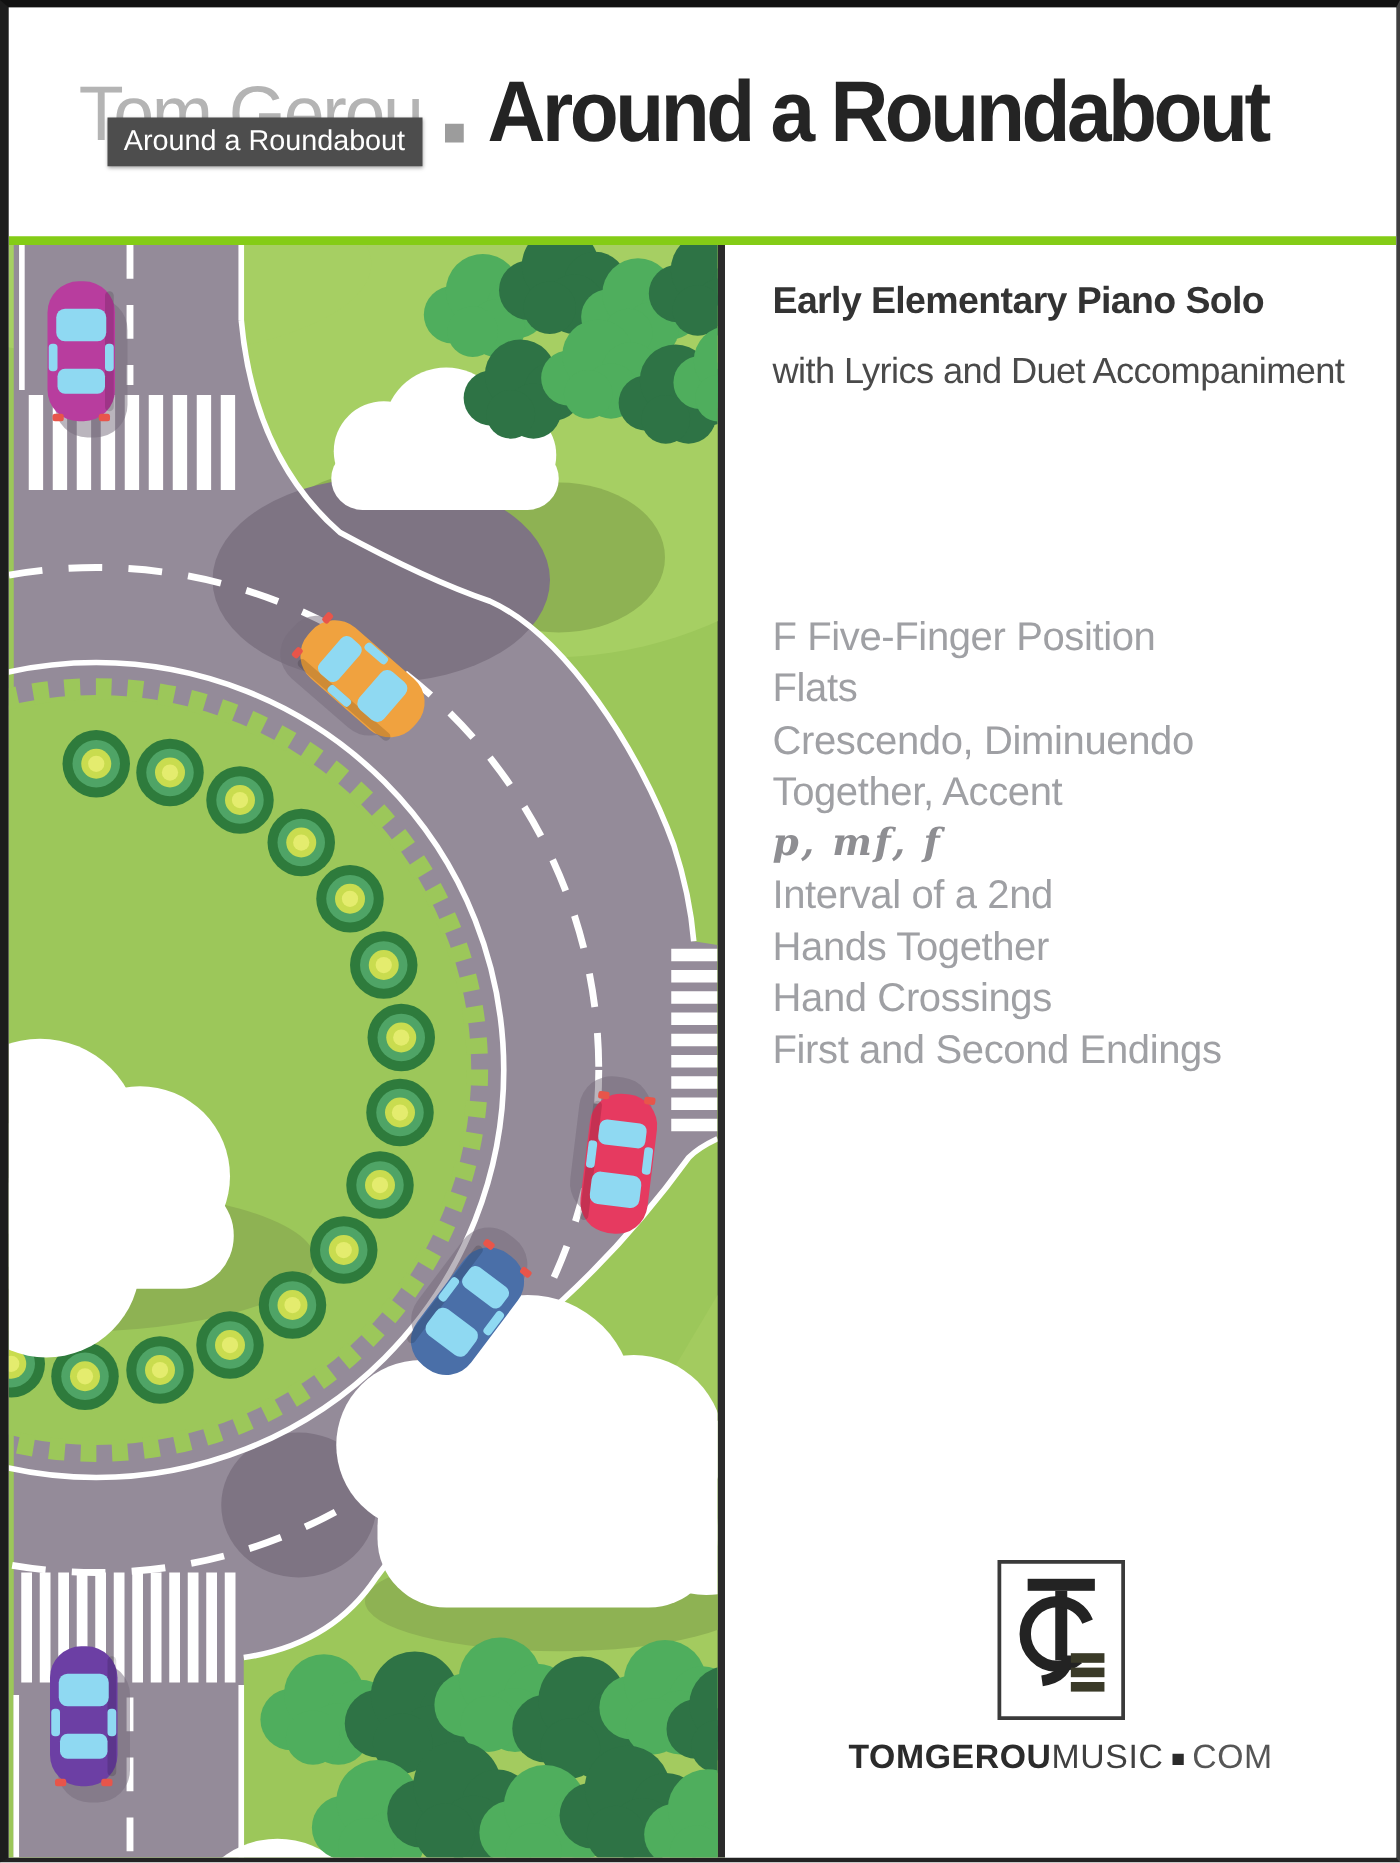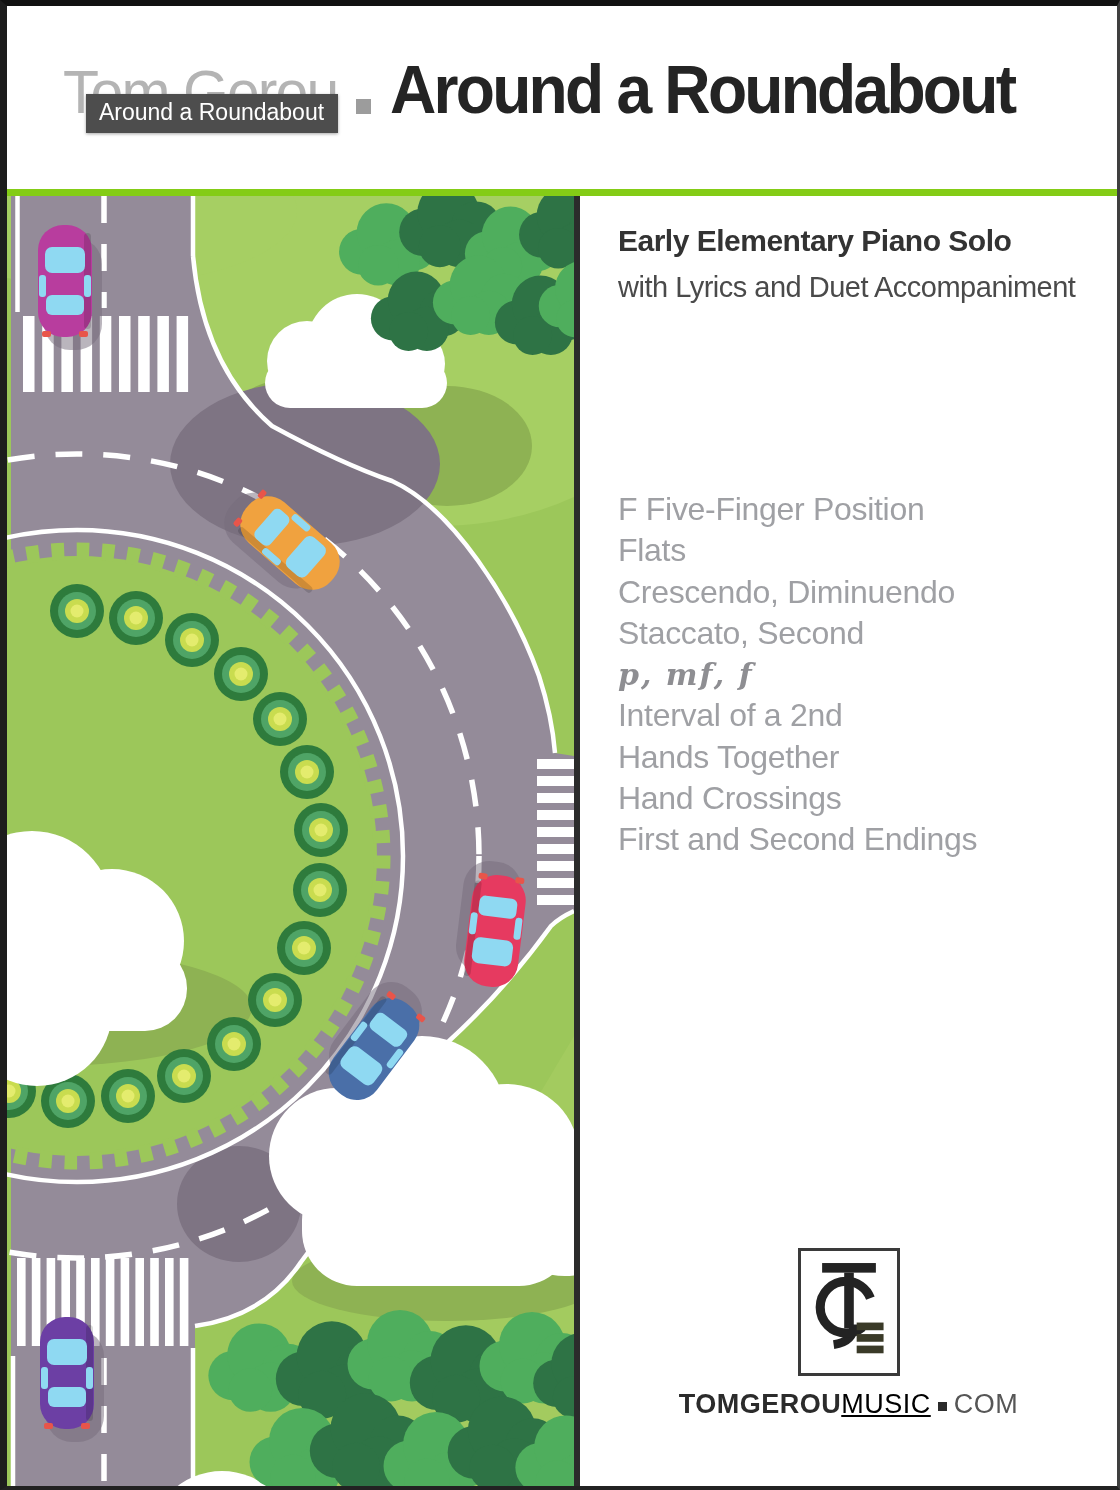--- a/index.html
+++ b/index.html
@@ -16,30 +16,30 @@
   .sep-square{position:absolute;left:349px;top:93px;width:15px;height:15px;background:#9c9c9c;}
   .big-title{position:absolute;left:383px;top:44px;font-size:69px;font-weight:bold;color:#242424;
              letter-spacing:-3px;transform:scaleX(.93);transform-origin:left top;white-space:nowrap;}
   
   .content{display:flex;height:1292px;}
   .art{width:567px;height:1290px;border-right:6px solid #2b2b2b;flex:none;background:#9CC75A;}
   .art svg{display:block;}
   .info{position:relative;flex:1;background:#fff;}
   .info-head{position:absolute;left:38px;top:28px;}
   .info-head h1{margin:0;font-size:30px;line-height:34px;font-weight:bold;color:#333;letter-spacing:-.5px;}
-  .info-head h2{margin:13px 0 0 0;font-size:29px;line-height:33px;font-weight:400;color:#4a4a4a;letter-spacing:-.5px;}
+  .info-head h2{margin:23px 0 0 0;font-size:29px;line-height:33px;font-weight:400;color:#4a4a4a;letter-spacing:-.5px;}
   .features{position:absolute;left:38px;top:293px;margin:0;padding:0;}
   .features li{list-style:none;font-size:32px;line-height:41.3px;color:#9FA0A4;letter-spacing:-.3px;}
   .features li.dynamics{font-family:"DejaVu Serif",serif;font-style:italic;font-weight:bold;
                         font-size:30px;color:#8e8e92;letter-spacing:2px;}
   .brand{position:absolute;left:0;right:0;top:1052px;text-align:center;}
   .logo-box{display:inline-block;width:96px;height:122px;border:3px solid #3a3a3a;background:#fff;}
   .wordmark{margin-top:12px;font-size:27px;letter-spacing:.5px;white-space:nowrap;}
   .wm-bold{font-weight:bold;color:#2b2b2b;}
-  .wm-light{font-weight:400;color:#000000;text-decoration:underline;}
+  .wm-light{font-weight:400;color:#404040;}
   .wm-dot{display:inline-block;width:9px;height:9px;background:#2b2b2b;margin:0 7px 2px 7px;}
   .wm-tld{font-weight:400;color:#565656;}
 </style>
 </head>
 <body>
 
 <div class="page">
 
   <div class="hdr">
     <div class="author">Tom Gerou</div>
@@ -238,21 +238,21 @@
     <div class="info">
       <div class="info-head">
         <h1>Early Elementary Piano Solo</h1>
         <h2>with Lyrics and Duet Accompaniment</h2>
       </div>
 
       <ul class="features">
           <li class="plain">F Five-Finger Position</li>
           <li class="plain">Flats</li>
           <li class="plain">Crescendo, Diminuendo</li>
-          <li class="plain">Staccato, Second</li>
+          <li class="plain">Together, Accent</li>
           <li class="dynamics">p, mf, f</li>
           <li class="plain">Interval of a 2nd</li>
           <li class="plain">Hands Together</li>
           <li class="plain">Hand Crossings</li>
           <li class="plain">First and Second Endings</li>
         </ul>
 
       <div class="brand">
         <div class="logo-box">
           <svg viewBox="0 0 100 126" width="96" height="122">

